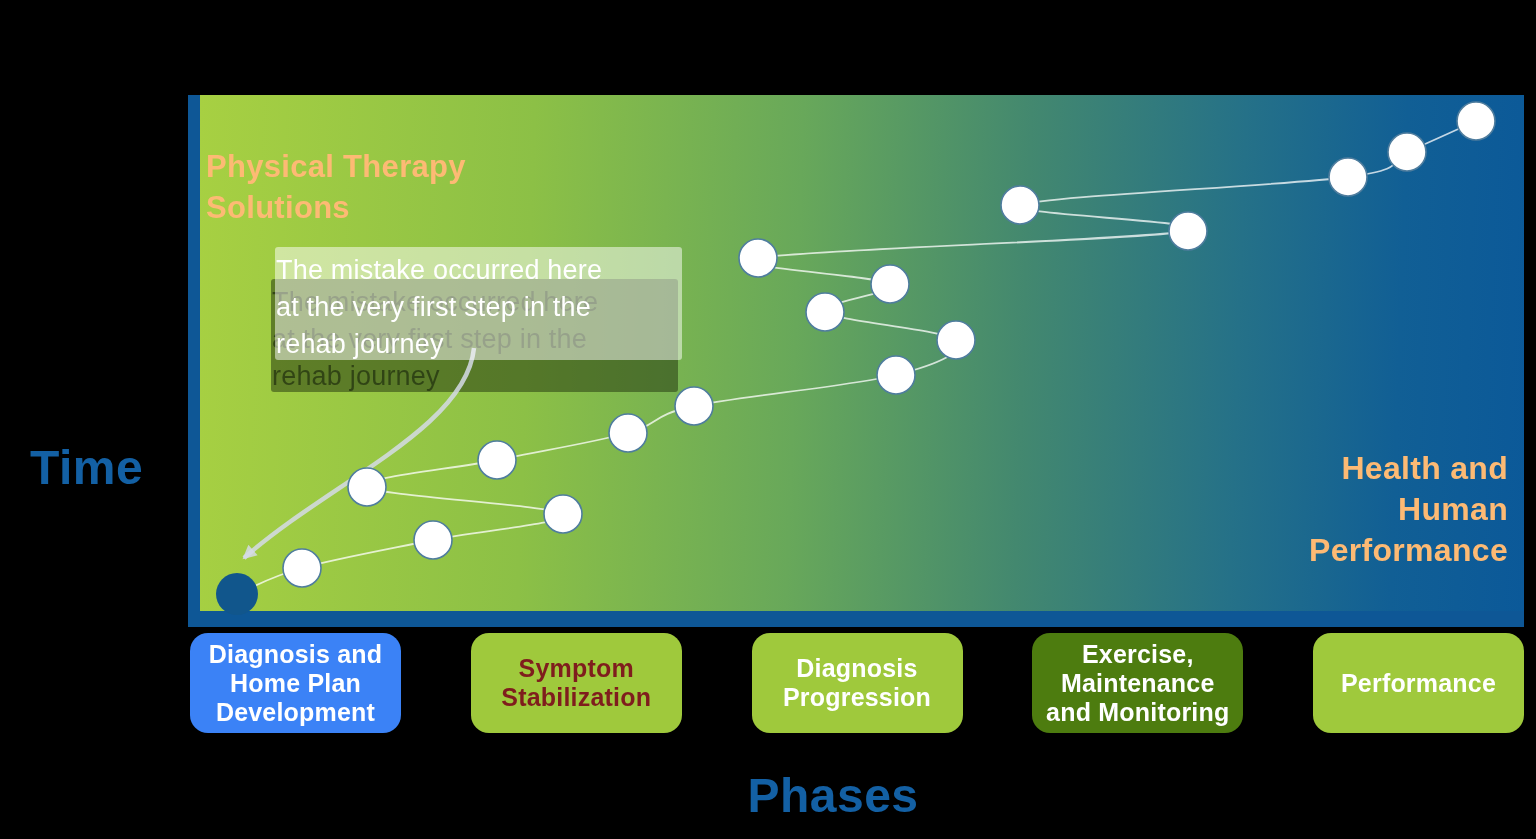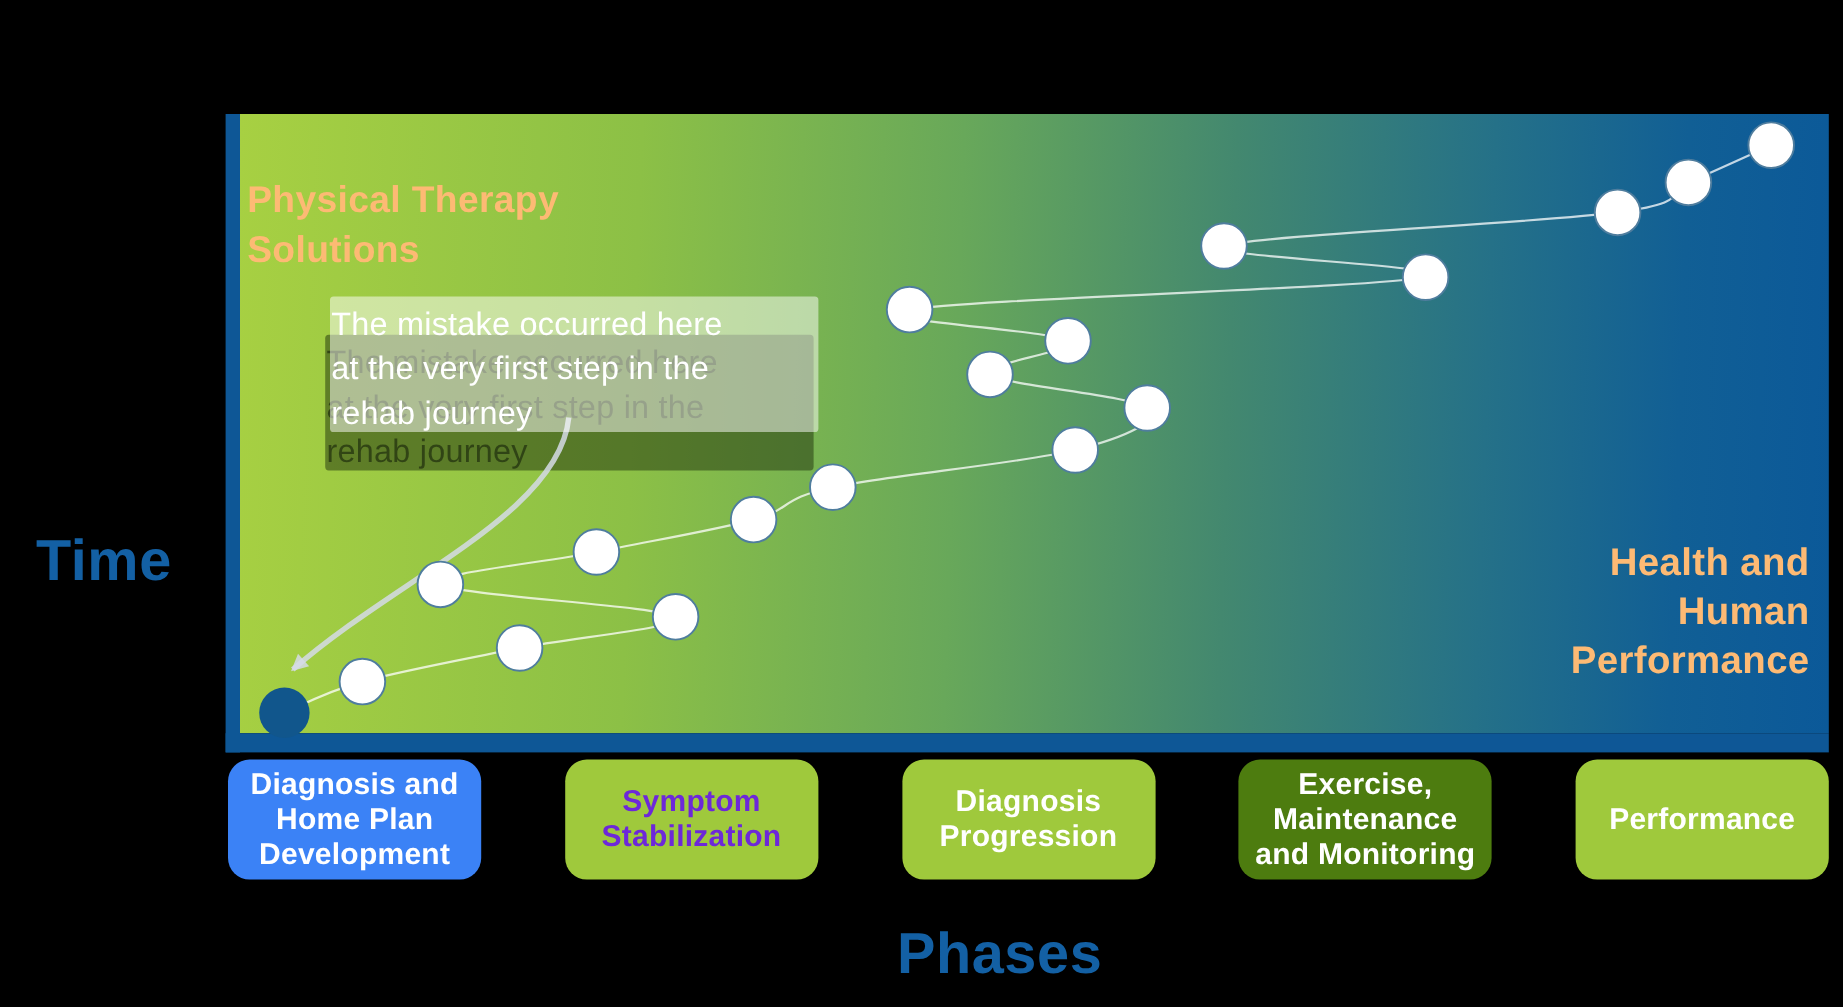--- a/index.html
+++ b/index.html
@@ -117,21 +117,21 @@
   <div class="axis-label-y" style="color: rgb(19, 96, 164);">Time</div>
   <div class="axis-label-x" style="color: rgb(19, 96, 164);">Phases</div>
 
   <div class="phase-row">
       <div class="phase-box" style="background: #3b82f6;">
         <span style="color: rgb(255, 255, 255);">Diagnosis and
 Home Plan
 Development</span>
       </div>
       <div class="phase-box" style="background: rgb(159, 201, 60);">
-        <span style="color: #6d28d9;">Symptom
+        <span style="color: #7f1d1d;">Symptom
 Stabilization</span>
       </div>
       <div class="phase-box" style="background: rgb(159, 201, 60);">
         <span style="color: rgb(255, 255, 255);">Diagnosis
 Progression</span>
       </div>
       <div class="phase-box" style="background: #4d7c0f;">
         <span style="color: rgb(255, 255, 255);">Exercise,
 Maintenance
 and Monitoring</span>

